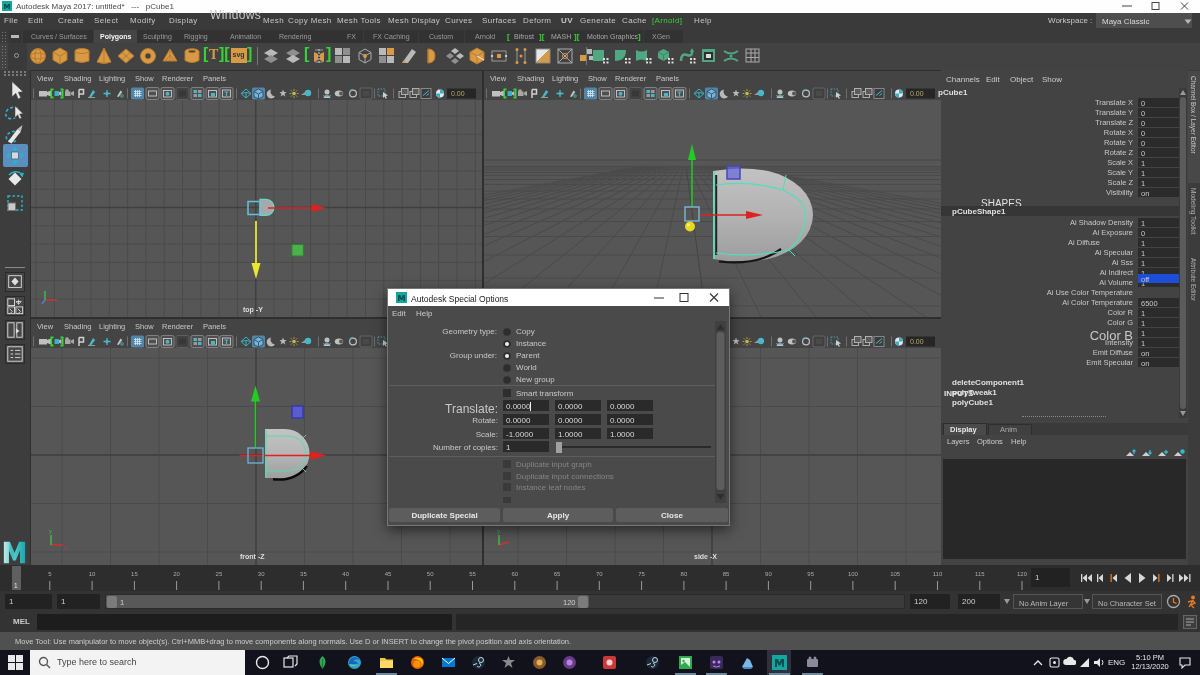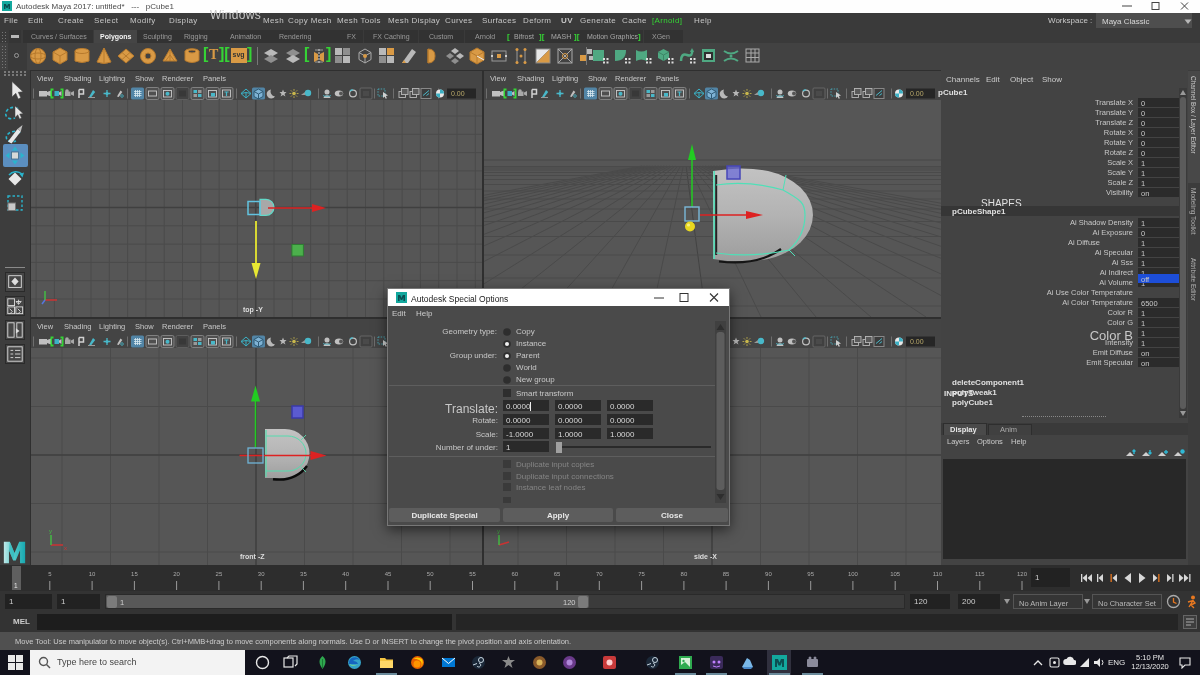--- a/index.html
+++ b/index.html
@@ -1066,29 +1066,29 @@
 <div class="tx" style="left:400px;top:430px;width:98px;font-size:8px;color:#c8c8c8;text-align:right">Scale:</div>
 <div class="a" style="left:503px;top:428px;width:46px;height:11px;background:#2a2a2a">
     <div style="position:absolute;left:3px;top:1.5px;font-size:8px;color:#d8d8d8">-1.0000</div>
   </div>
 <div class="a" style="left:555px;top:428px;width:46px;height:11px;background:#2a2a2a">
     <div style="position:absolute;left:3px;top:1.5px;font-size:8px;color:#d8d8d8">1.0000</div>
   </div>
 <div class="a" style="left:607px;top:428px;width:46px;height:11px;background:#2a2a2a">
     <div style="position:absolute;left:3px;top:1.5px;font-size:8px;color:#d8d8d8">1.0000</div>
   </div>
-<div class="tx" style="left:400px;top:443px;width:98px;font-size:8px;color:#c8c8c8;text-align:right">Number of under:</div>
+<div class="tx" style="left:400px;top:443px;width:98px;font-size:8px;color:#c8c8c8;text-align:right">Number of copies:</div>
 <div class="a" style="left:503px;top:441px;width:46px;height:11px;background:#2a2a2a">
     <div style="position:absolute;left:3px;top:1.5px;font-size:8px;color:#d8d8d8">1</div>
   </div>
 <div class="a" style="left:556px;top:446px;width:155px;height:2px;background:#2a2a2a"></div>
 <div class="a" style="left:556px;top:441.5px;width:6px;height:11px;background:#a0a0a0"></div>
 <div class="a" style="left:389px;top:456px;width:326px;height:1px;background:#5e5e5e"></div>
 <div class="a" style="left:503px;top:460px;width:8px;height:8px;background:#3a3a3a"></div>
-<div class="tx" style="left:516px;top:460px;font-size:8px;color:#858585;font-weight:normal;letter-spacing:0;">Duplicate input copies</div>
+<div class="tx" style="left:516px;top:460px;font-size:8px;color:#858585;font-weight:normal;letter-spacing:0;">Duplicate input graph</div>
 <div class="a" style="left:503px;top:471.5px;width:8px;height:8px;background:#3a3a3a"></div>
 <div class="tx" style="left:516px;top:471.5px;font-size:8px;color:#858585;font-weight:normal;letter-spacing:0;">Duplicate input connections</div>
 <div class="a" style="left:503px;top:483px;width:8px;height:8px;background:#3a3a3a"></div>
 <div class="tx" style="left:516px;top:483px;font-size:8px;color:#858585;font-weight:normal;letter-spacing:0;">Instance leaf nodes</div>
 <div class="a" style="left:503px;top:497px;width:8px;height:6px;background:#3a3a3a"></div>
 <div class="a" style="left:715px;top:321px;width:11px;height:182px;background:#404040"></div>
 <svg class="a" style="left:715px;top:321px" width="11" height="182">
     <path d="M5.5 3 L9.5 9 L1.5 9 Z" fill="#2e2e2e"></path>
     <rect x="1.5" y="11" width="8" height="158" rx="3" fill="#5d5d5d"></rect>
     <path d="M5.5 179 L9.5 173 L1.5 173 Z" fill="#2e2e2e"></path>

